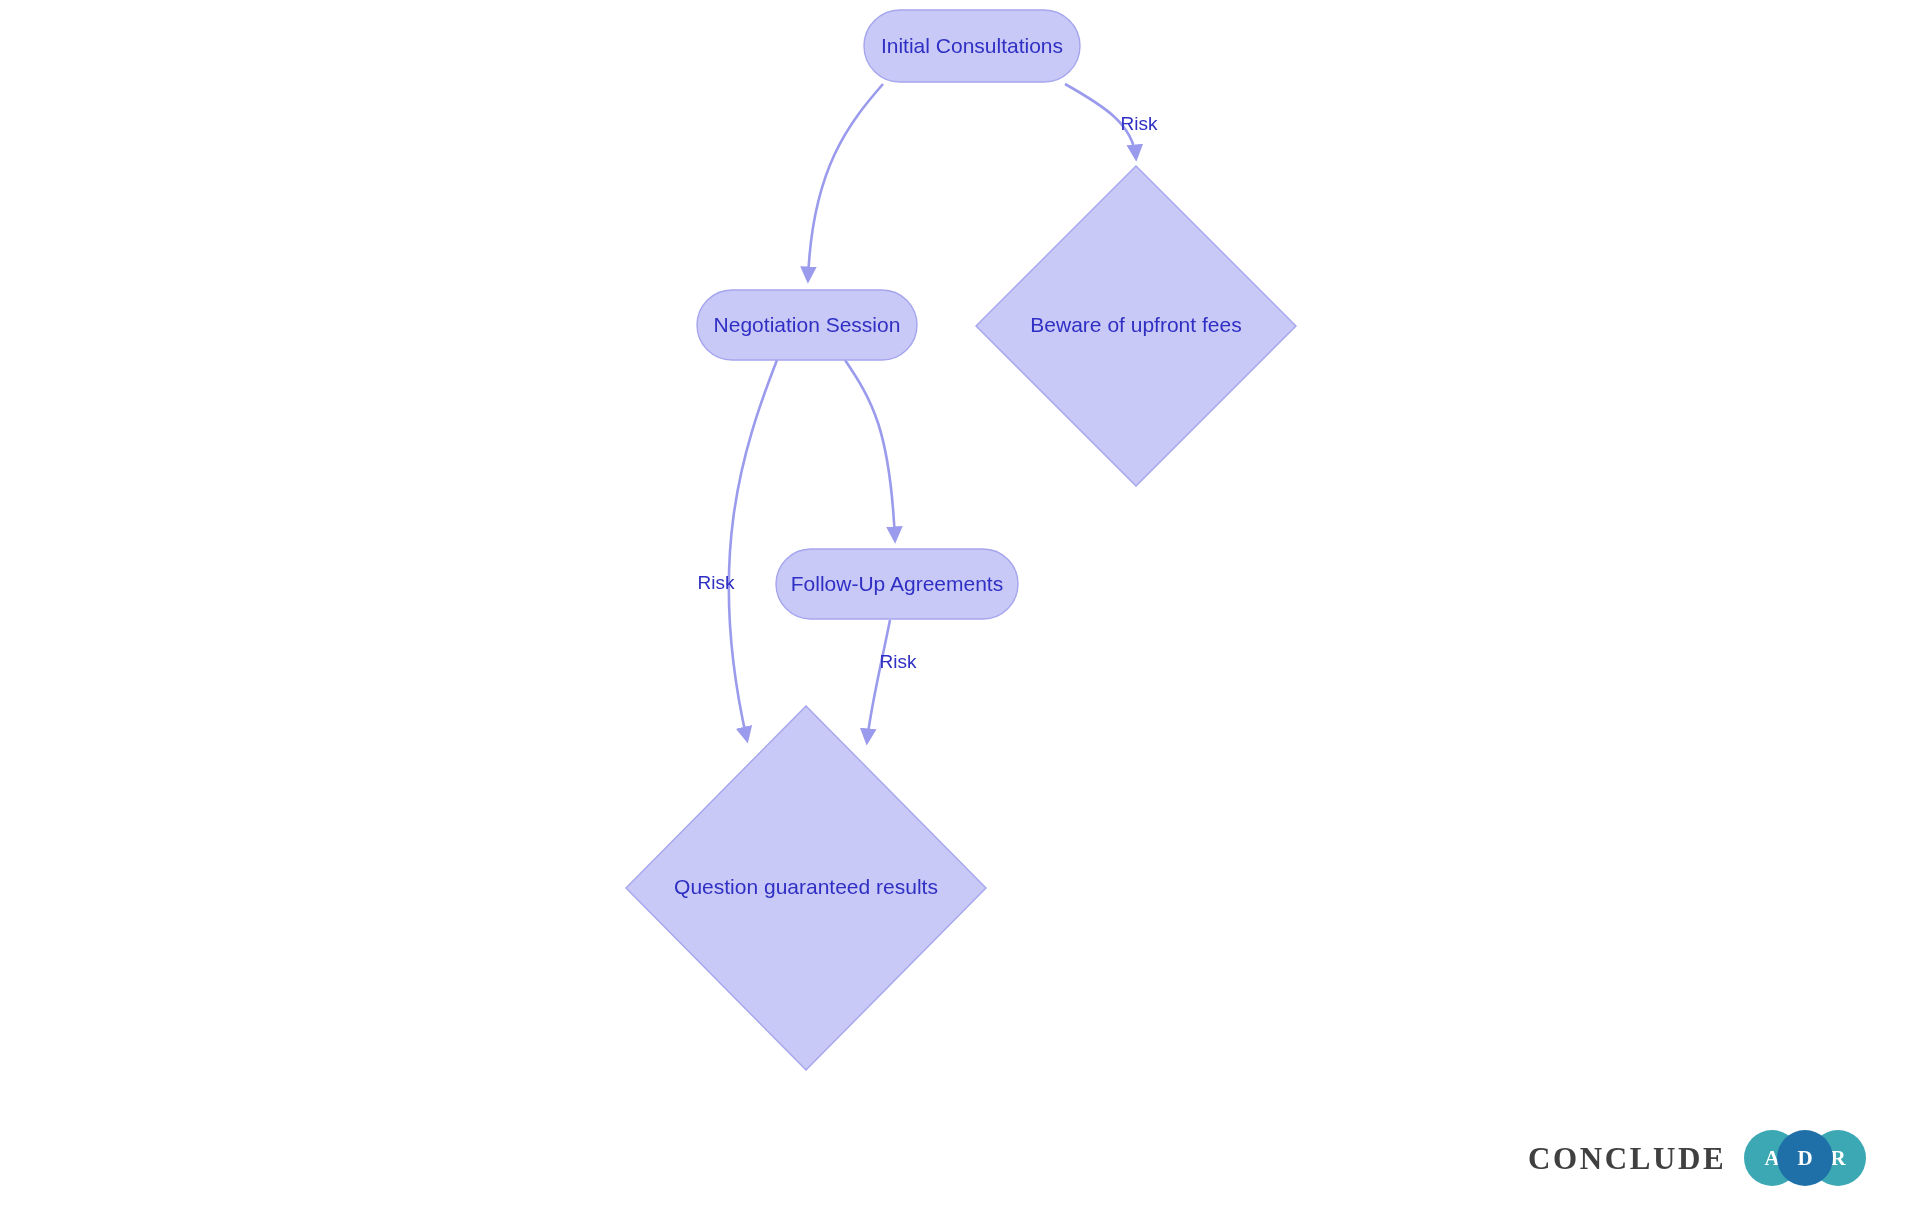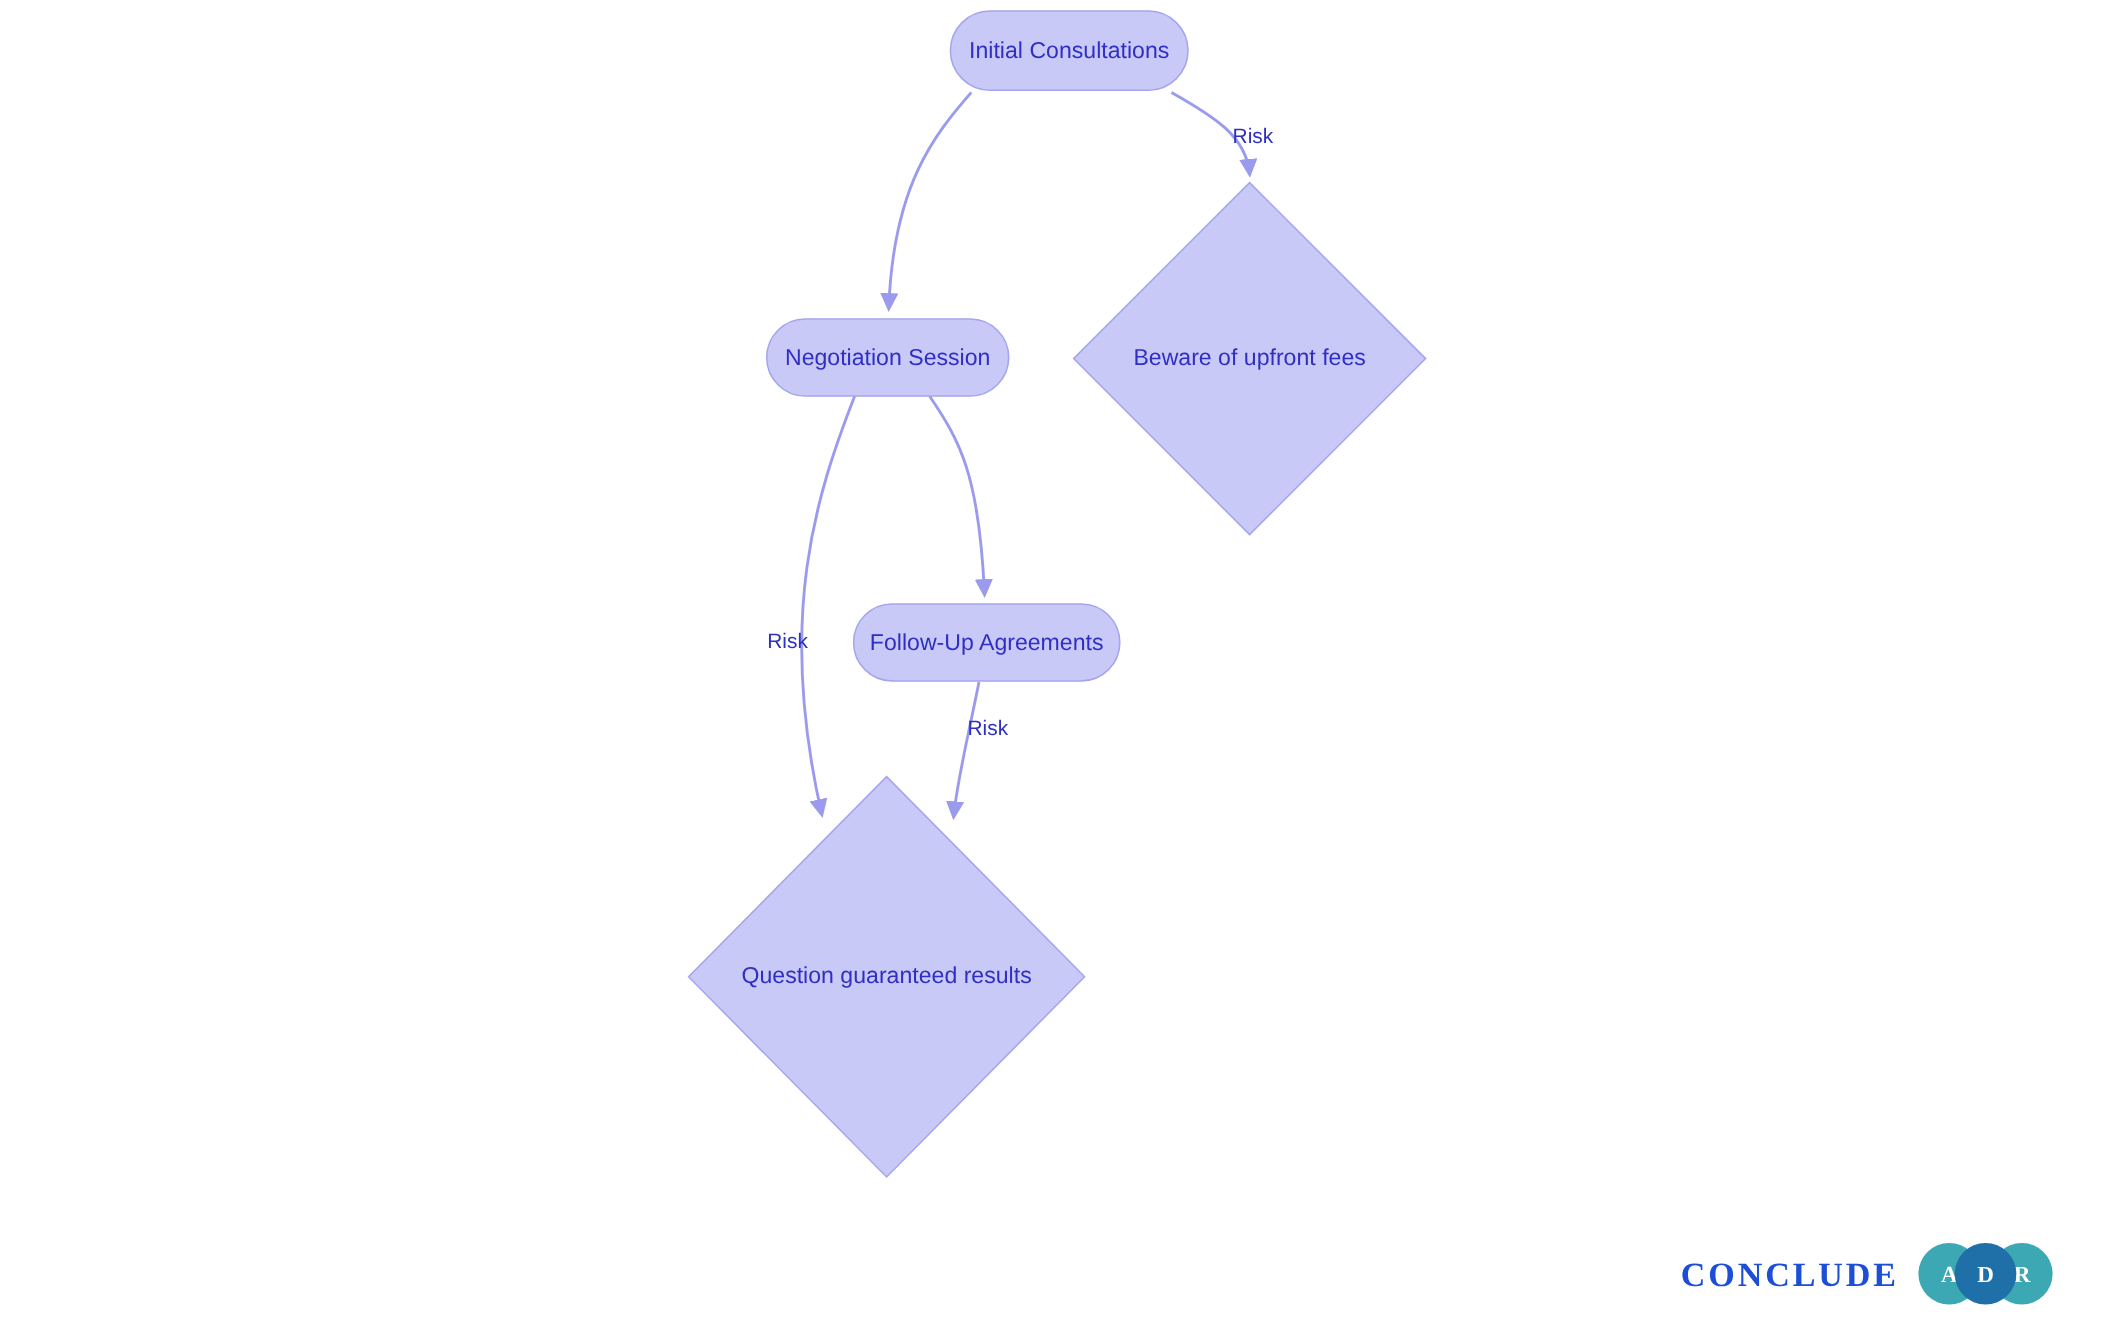--- a/index.html
+++ b/index.html
@@ -57,21 +57,21 @@
     top: 1130px;
     display: flex;
     align-items: center;
     gap: 18px;
   }
   .brand-word {
     font-family: "Liberation Serif", serif;
     font-weight: bold;
     font-size: 31px;
     letter-spacing: 2.6px;
-    color: #1d4ed8;
+    color: #404040;
     line-height: 1;
     white-space: nowrap;
   }
   .brand-circles {
     position: relative;
     width: 122px;
     height: 56px;
   }
   .brand-circle {
     position: absolute;

